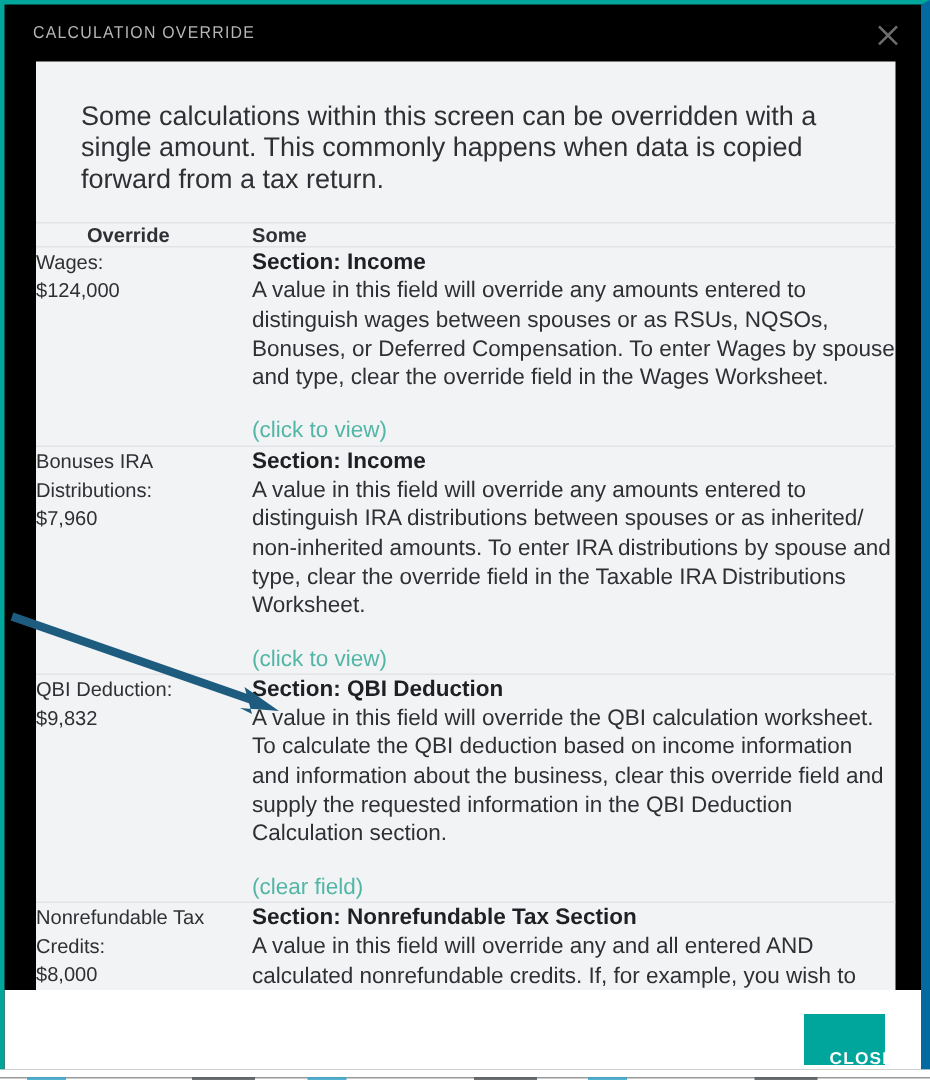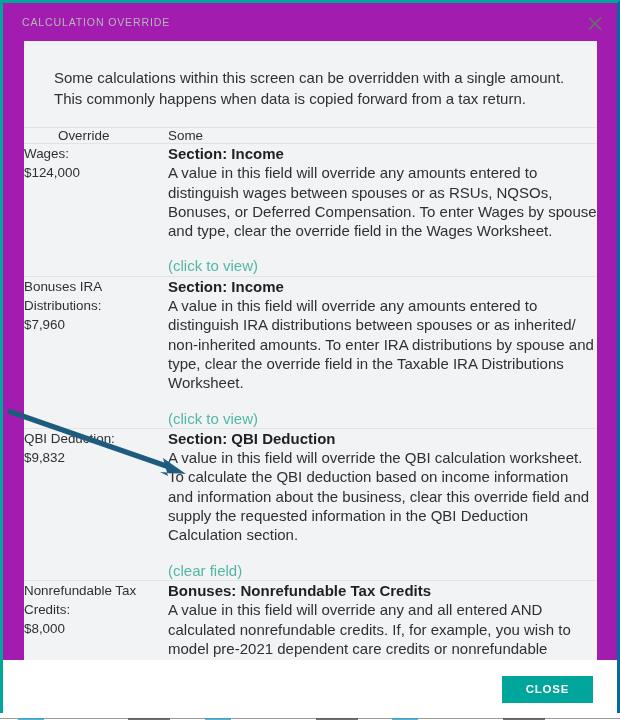--- a/index.html
+++ b/index.html
@@ -17,24 +17,24 @@
   }
 
   
   #modal {
     position: absolute;
     left: 0;
     top: 0;
     width: 620px;
     height: 713px;
     box-sizing: border-box;
-    background: #a21caf;
+    background: #000000;
     border-top: 3px solid #00a59b;
     border-left: 3px solid #00a59b;
-    border-right: 3px solid #0369a1;
+    border-right: 6px solid #0369a1;
     border-bottom: none;
     overflow: hidden;
   }
 
   
   #modal-header {
     position: relative;
     height: 38px;
   }
   #modal-title {
@@ -72,42 +72,42 @@
     width: 573px;
     height: 619px;
     background: #f2f3f5;
     box-sizing: border-box;
     overflow: hidden;
   }
 
   #intro {
     margin: 0;
     padding: 26px 30px 18px 30px;
-    font-size: 15px;
+    font-size: 18px;
     line-height: 21px;
     color: #2f3033;
   }
 
   
   table.ovr {
     width: 100%;
     border-collapse: collapse;
     table-layout: fixed;
   }
   table.ovr th, table.ovr td {
     text-align: left;
     vertical-align: top;
     padding: 0;
   }
   .col-override { width: 144px; }
   .col-info { width: auto; }
 
   thead th {
     font-size: 13.4px;
-    font-weight: normal;
+    font-weight: bold;
     color: #2f3033;
     padding: 13px 0 13px 0;
     border-top: 1px solid #e2e3e6;
     border-bottom: 1px solid #e2e3e6;
   }
   thead th:first-child { padding-left: 34px; }
 
   tbody tr td {
     border-bottom: 1px solid #e2e3e6;
     padding-top: 13px;
@@ -148,33 +148,33 @@
     left: 0;
     top: 657px;
     width: 100%;
     height: 53px;
     background: #ffffff;
   }
   #close-button {
     position: absolute;
     right: 24px;
     top: 16px;
-    width: 91px;
+    width: 54px;
     height: 27px;
     background: #00a59b;
     color: #ffffff;
     border: none;
     font-family: "Liberation Sans", sans-serif;
     font-size: 11.5px;
     font-weight: bold;
     letter-spacing: 0.8px;
     cursor: pointer;
     line-height: 27px;
     text-align: center;
-    padding: 0;
+    padding: 17px;
   }
 
   
   #annotation-arrow {
     position: absolute;
     left: 0;
     top: 398px;
     width: 200px;
     height: 85px;
     pointer-events: none;
@@ -272,21 +272,21 @@
             <span class="act-link">(clear field)</span>
           </td>
         </tr>
 
         <tr>
           <td class="ov-cell">
             <span>Nonrefundable Tax Credits:</span><br>
             <span>$8,000</span>
           </td>
           <td class="info-cell">
-            <span class="sec-title">Bonuses: Nonrefundable Tax Credits</span>
+            <span class="sec-title">Section: Nonrefundable Tax Section</span>
             <span class="sec-body">A value in this field will override any and all entered AND calculated nonrefundable credits. If, for example, you wish to model pre-2021 dependent care credits or nonrefundable education credits, clear this override field and supply the requested information in the Nonrefundable Tax Credits section.</span>
             <span class="act-link">(clear field)</span>
           </td>
         </tr>
 
       </tbody>
     </table>
   </div>
 
   <div id="modal-footer">

